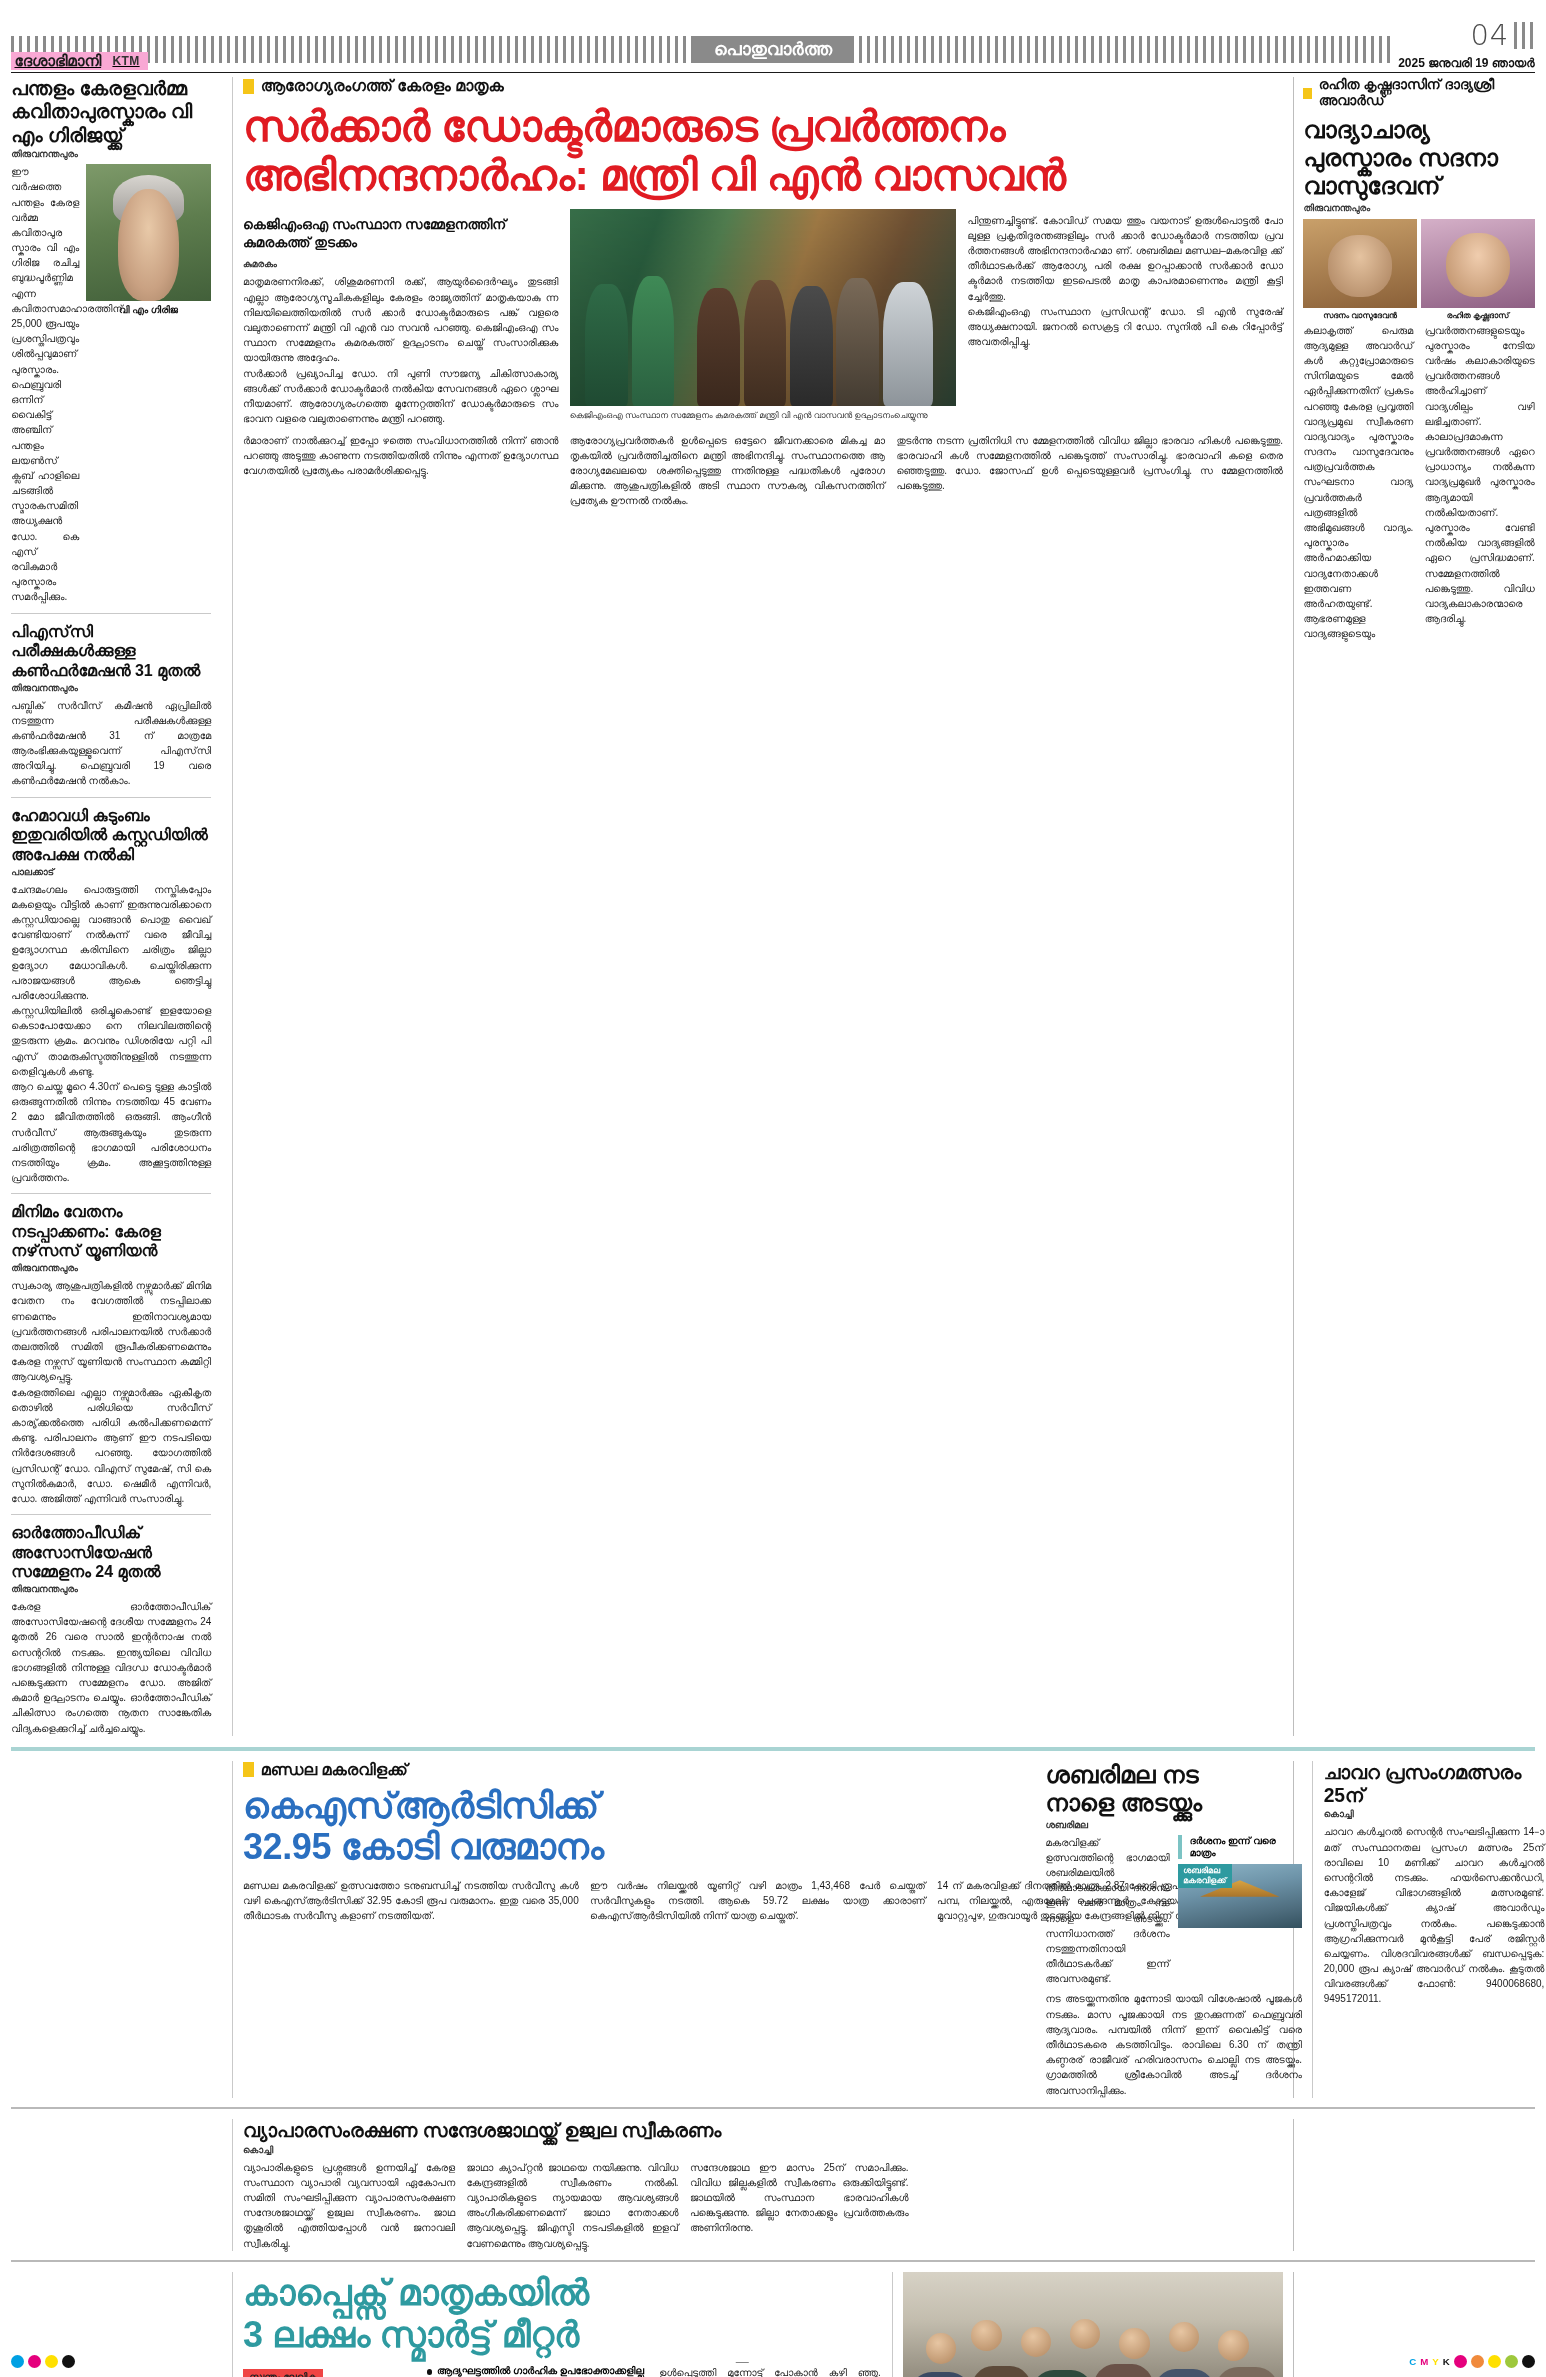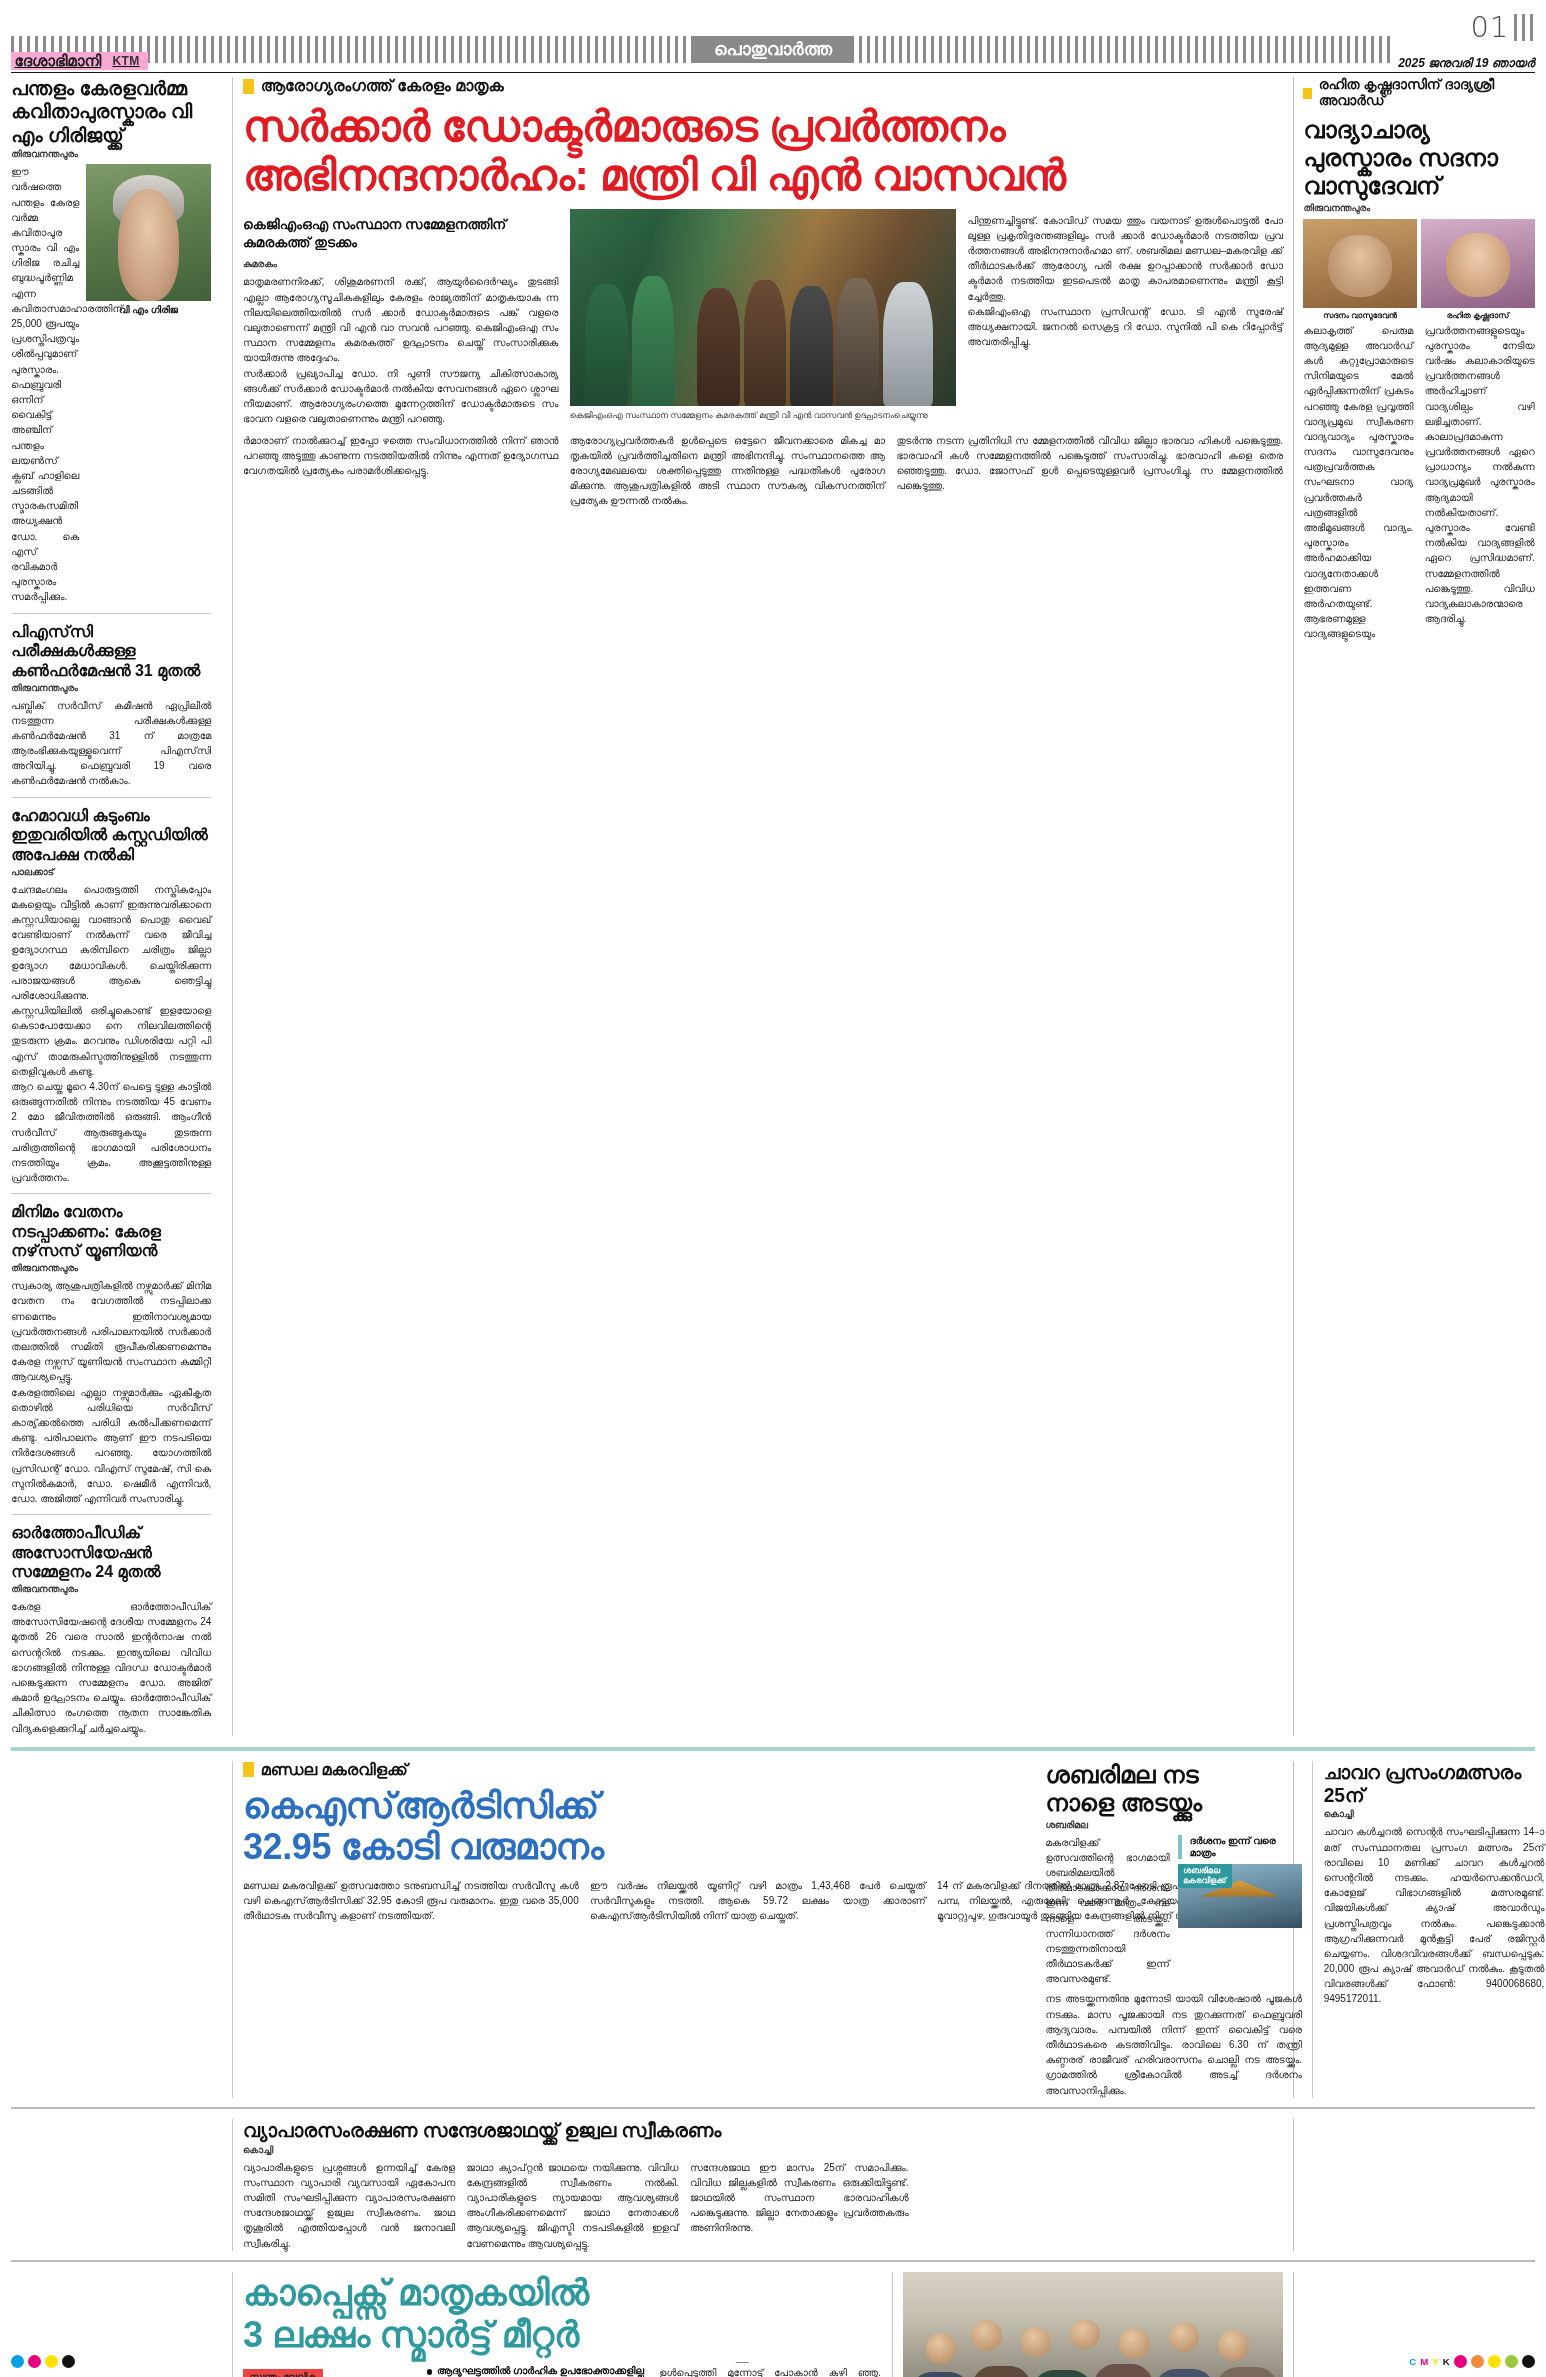--- a/index.html
+++ b/index.html
@@ -85,23 +85,22 @@
     font-weight: 300;
     color: #4a4a4a;
     line-height: 27px;
     letter-spacing: 0.8px;
     font-family: "DejaVu Sans", sans-serif;
   }
   .page-date {
     font-size: 12px;
     font-weight: bold;
     color: #111;
-    margin-top: 15px;
+    margin-top: 7px;
     white-space: nowrap;
-    font-style: italic;
   }
   .rt-wrap { display:flex; align-items:flex-end; gap:4.8px; justify-content:flex-end;}
   .rt-ticks { width: 21px; height:27px;
     background: repeating-linear-gradient(to right,#8a8a8a 0px,#8a8a8a 3.2px,#fff 3.2px,#fff 8px);}
 
   
   .grid {
     display: flex;
     gap: 0;
     margin-top: 4.8px;
@@ -254,21 +253,21 @@
 
   <div class="masthead">
     <div class="bar-strip"></div>
     <div class="mast-left">
       <span class="mast-name">ദേശാഭിമാനി</span>
       <span class="mast-edition">KTM</span>
     </div>
     <div class="mast-center">പൊതുവാർത്ത</div>
     <div class="mast-right">
       <div class="rt-wrap">
-        <span class="page-num">01</span>
+        <span class="page-num">04</span>
         <span class="rt-ticks"></span>
       </div>
       <div class="page-date">2025 ജനുവരി 19 ഞായർ</div>
     </div>
   </div>
 
   <div class="grid">
 
     <div class="col-left col-inner-rule">
 

